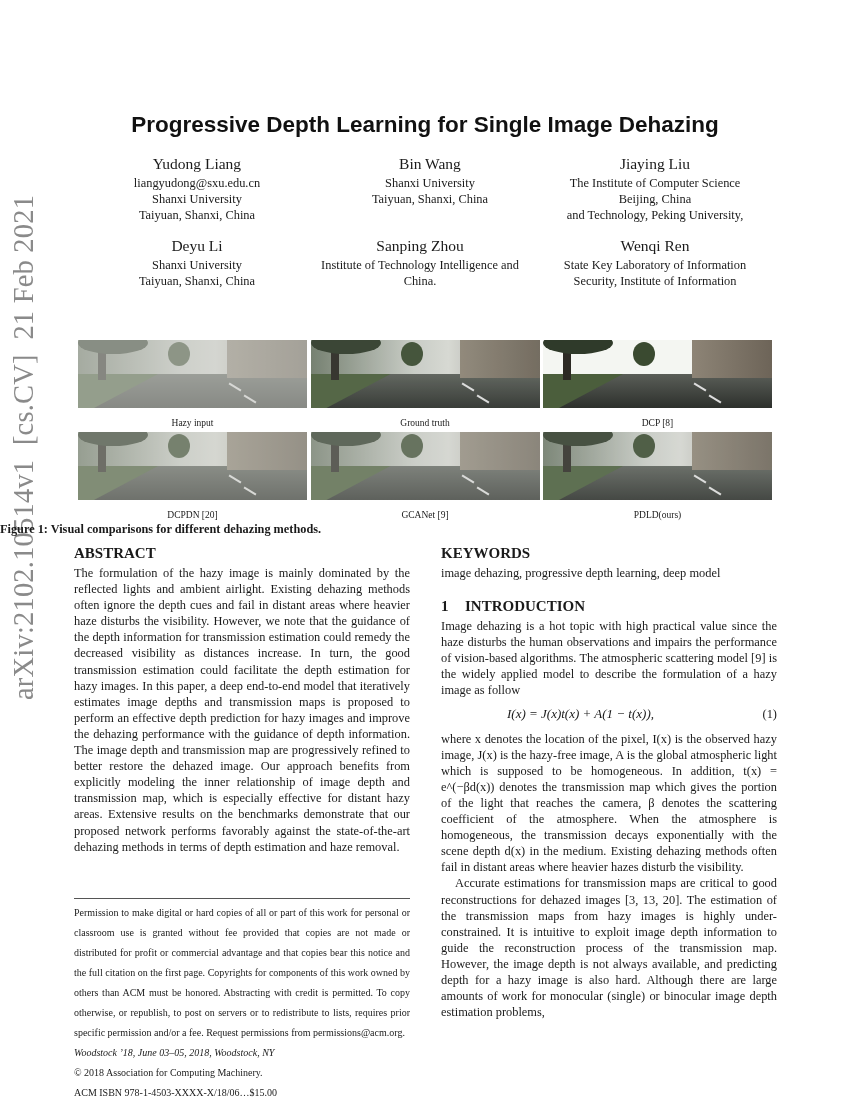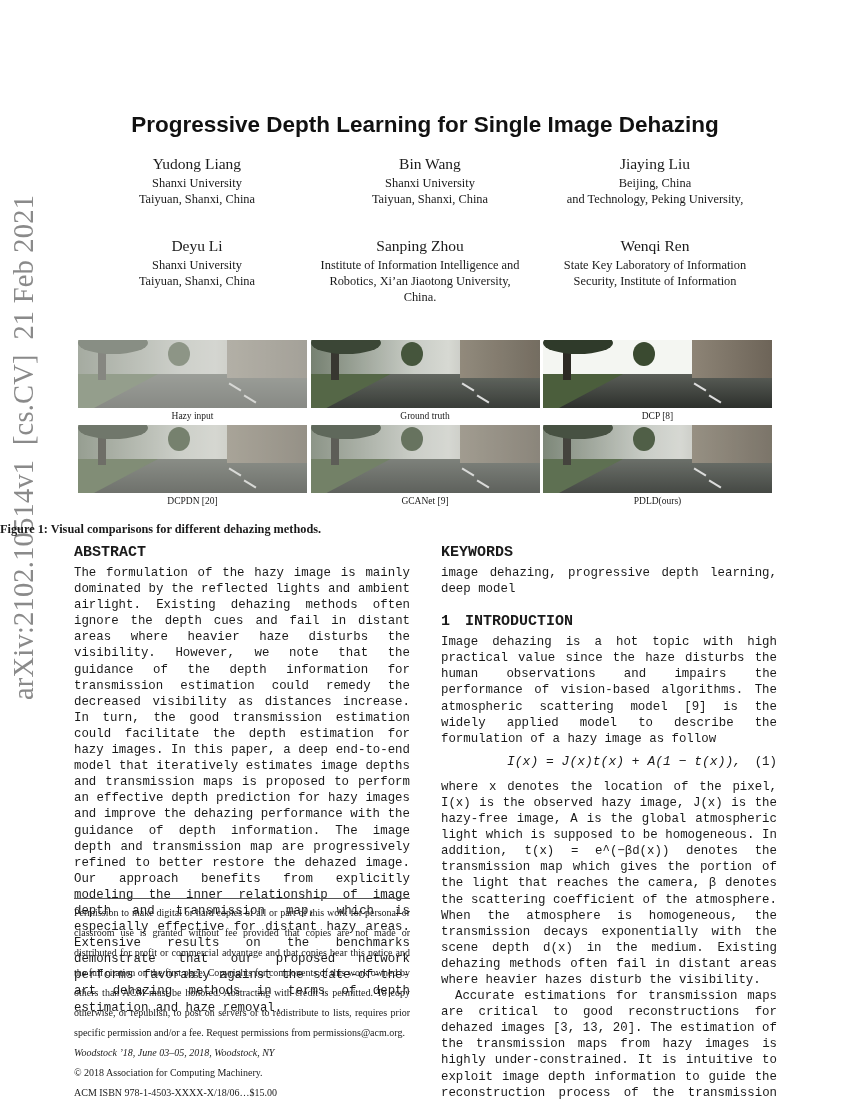--- a/index.html
+++ b/index.html
@@ -15,37 +15,37 @@
            font-family: "Liberation Sans", "DejaVu Sans", sans-serif; font-weight: bold;
            font-size: 22.5px; color: #111; }
 
   .author { position: absolute; width: 240px; text-align: center; font-size: 12.4px; line-height: 16px; }
   .author .name { font-size: 15.5px; line-height: 20px; margin-bottom: 1px; }
 
   .figure { position: absolute; left: 78px; top: 340px; width: 694px; }
   .fig-row { display: flex; justify-content: space-between; }
   .fig-cell { width: 229px; }
   .fig-img { width: 229px; height: 68px; position: relative; overflow: hidden; }
-  .fig-label { text-align: center; font-size: 9.5px; height: 15px; line-height: 15px; margin-top: 1px; }
+  .fig-label { text-align: center; font-size: 9.5px; height: 15px; line-height: 15px; margin-top: 8px; }
   .fig-caption { position: absolute; left: 0; width: 850px; top: 522px; 
                  font-weight: bold; font-size: 12.3px; }
 
   
   .sky { position: absolute; left: 0; top: 0; width: 100%; height: 34px; }
   .road { position: absolute; left: 0; top: 34px; width: 100%; height: 34px; }
   .grass { position: absolute; left: 0; top: 34px; width: 80px; height: 34px;
            clip-path: polygon(0 0, 100% 0, 20% 100%, 0 100%); }
   .bldg { position: absolute; right: 0; top: 0; width: 80px; height: 38px; }
   .tree-trunk { position: absolute; left: 20px; top: 0; width: 8px; height: 40px; }
   .tree-crown { position: absolute; left: 0; top: -8px; width: 70px; height: 22px; border-radius: 50%; }
   .tree2 { position: absolute; left: 90px; top: 2px; width: 22px; height: 24px; border-radius: 50%; }
   .lane { position: absolute; width: 14px; height: 2px; background: #ddd; transform: rotate(32deg); }
   .haze { position: absolute; inset: 0; }
 
-  .col { position: absolute; font-size: 12.4px; line-height: 16.1px; text-align: justify; font-family: Liberation Mono, monospace; }
+  .col { position: absolute; font-size: 12.4px; line-height: 16.1px; text-align: justify; }
   .col-left { left: 74px; top: 544px; width: 336px; }
   .col-right { left: 441px; top: 544px; width: 336px; }
   .sec-head { font-weight: bold; font-size: 15px; line-height: 18px; margin-bottom: 3px; }
   .sec-head .num { display: inline-block; width: 24px; }
   .p { margin: 0; }
   .indent { text-indent: 14px; }
   .kw { margin-top: 0; margin-bottom: 16px; }
   .equation { position: relative; height: 24px; margin: 5px 0 3px 0; font-style: italic; }
   .equation .eq-text { position: absolute; left: 66px; top: 2px; font-size: 13px; }
   .equation .eq-num { position: absolute; right: 0; top: 2px; font-style: normal; font-size: 12.4px; }
@@ -57,43 +57,44 @@
 </style>
 </head>
 <body>
 
 <div class="arxiv-stamp">arXiv:2102.10514v1  [cs.CV]  21 Feb 2021</div>
 
 <div class="title">Progressive Depth Learning for Single Image Dehazing</div>
 
 <div class="author" style="left:77px; top:154px;">
   <div class="name">Yudong Liang</div>
+  <div>liangyudong@sxu.edu.cn</div>
   <div>Shanxi University</div>
   <div>Taiyuan, Shanxi, China</div>
 </div>
 <div class="author" style="left:310px; top:154px;">
   <div class="name">Bin Wang</div>
   <div>Shanxi University</div>
   <div>Taiyuan, Shanxi, China</div>
 </div>
 <div class="author" style="left:535px; top:154px;">
   <div class="name">Jiaying Liu</div>
+  <div>The Institute of Computer Science</div>
   <div>Beijing, China</div>
   <div>and Technology, Peking University,</div>
 </div>
 
 <div class="author" style="left:77px; top:236px;">
   <div class="name">Deyu Li</div>
   <div>Shanxi University</div>
   <div>Taiyuan, Shanxi, China</div>
 </div>
 <div class="author" style="left:295px; top:236px; width:250px;">
   <div class="name">Sanping Zhou</div>
-  <div>Institute of Information Intelligence and</div>
-  <div>Robotics, Xi’an Jiaotong University,</div>
+  <div>Institute of Technology Intelligence and</div>
   <div>China.</div>
 </div>
 <div class="author" style="left:535px; top:236px;">
   <div class="name">Wenqi Ren</div>
   <div>State Key Laboratory of Information</div>
   <div>Security, Institute of Information</div>
 </div>
 
 <div class="figure">
   <div class="fig-row">

